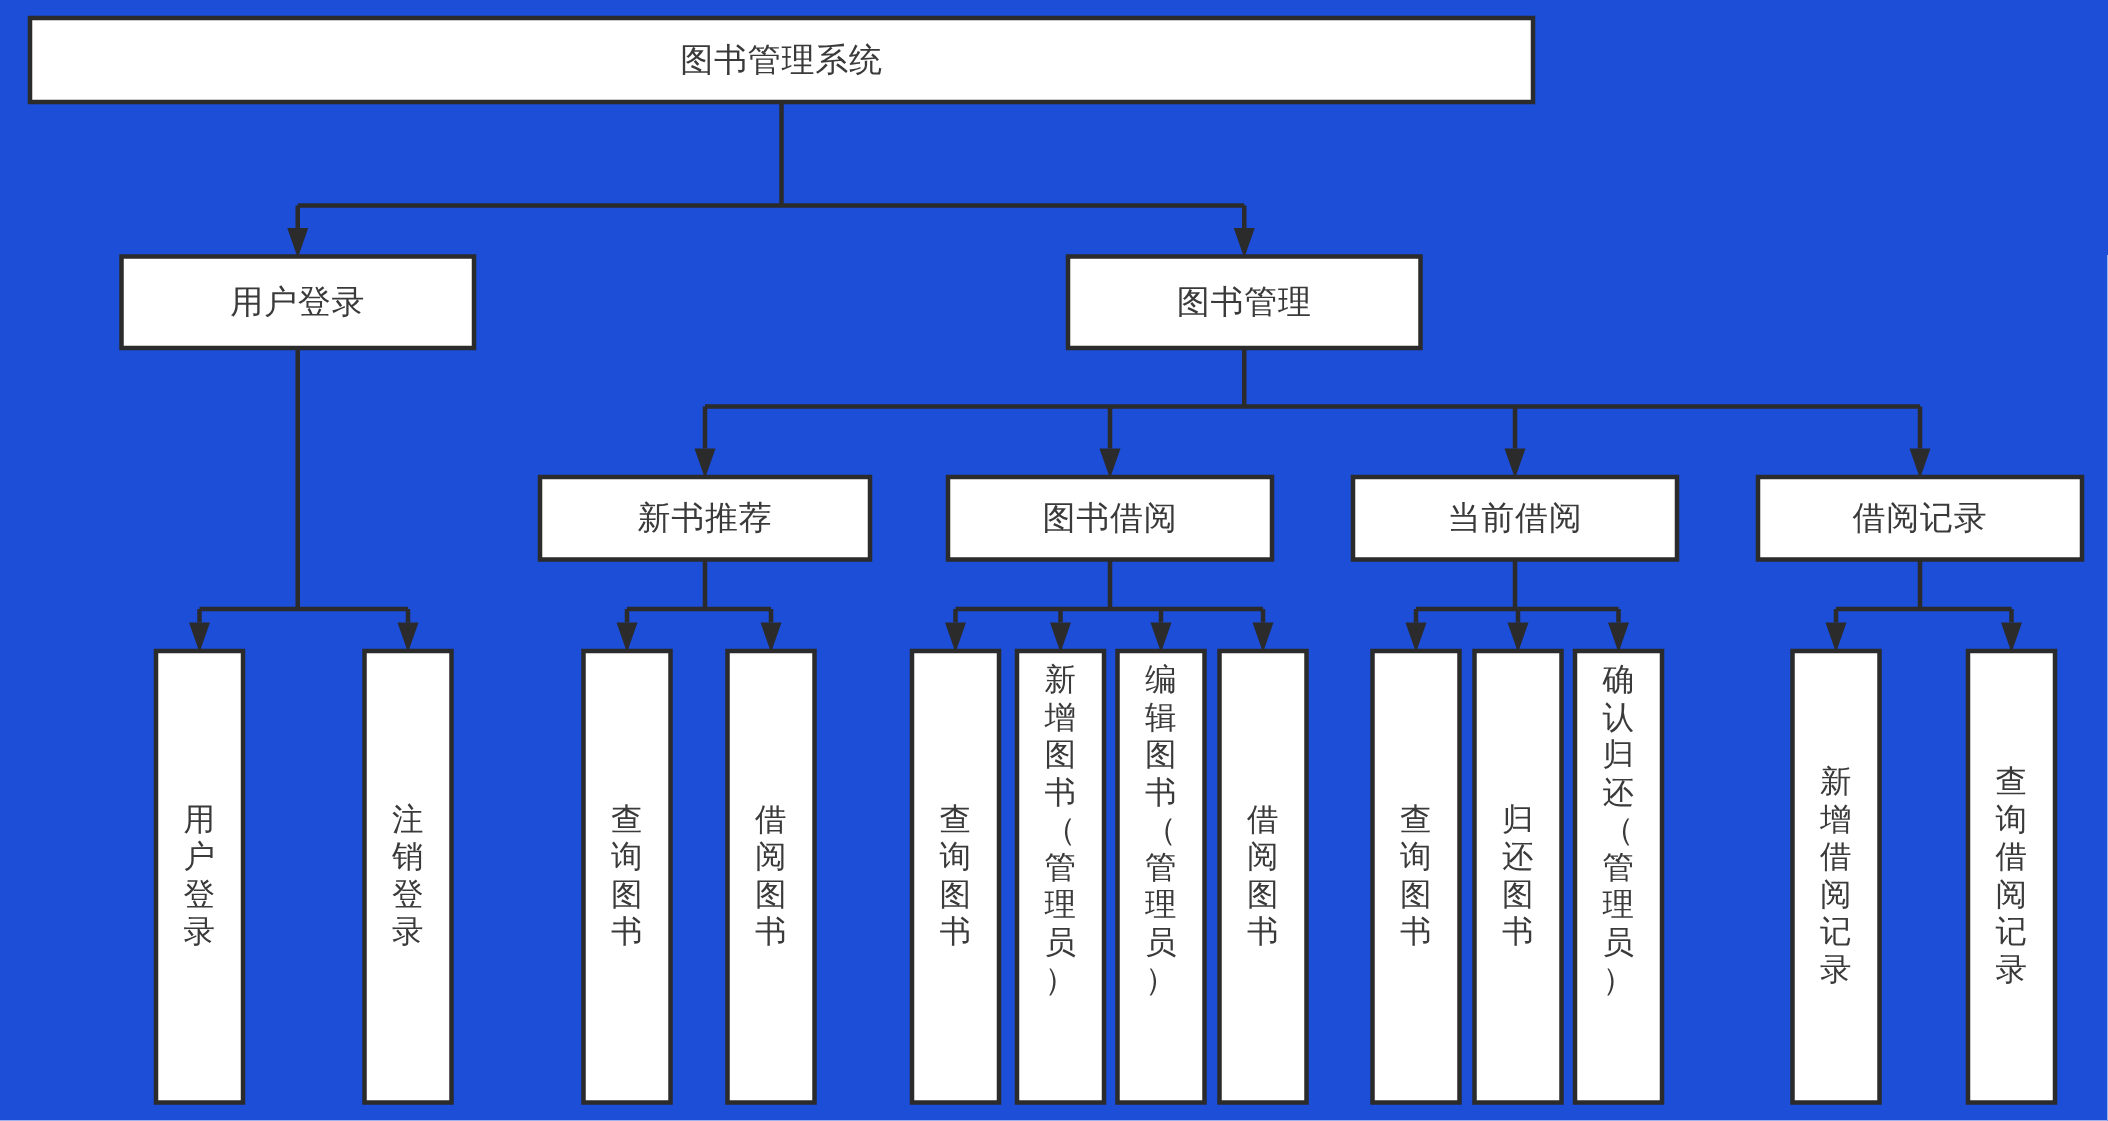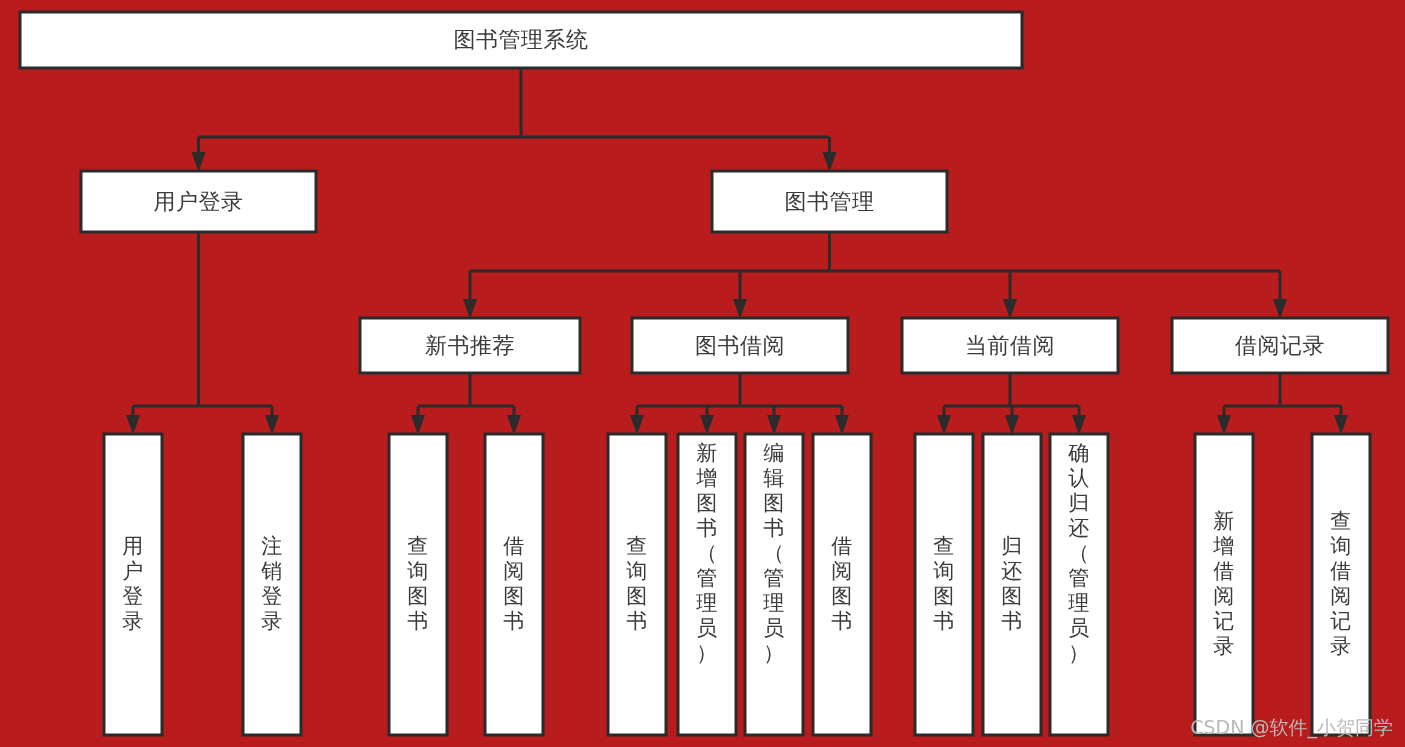--- a/index.html
+++ b/index.html
@@ -10,21 +10,21 @@
   body {
     width: 1405px;
     height: 747px;
     font-family: "DejaVu Sans", "Liberation Sans", sans-serif;
     overflow: hidden;
   }
   #diagram-root {
     position: relative;
     width: 1405px;
     height: 747px;
-    background: #b91c1c;
+    background: #1d4ed8;
   }
   svg.diagram-canvas {
     position: absolute;
     left: 0;
     top: 0;
     width: 1405px;
     height: 747px;
   }
   .node-box {
     fill: #ffffff;
@@ -202,14 +202,13 @@
         <g>
           <rect x="1195" y="434" width="58" height="301" class="node-box"></rect>
           <text x="1224" y="0" class="node-label-v"><tspan x="1224" y="522">新</tspan><tspan x="1224" y="547">增</tspan><tspan x="1224" y="572">借</tspan><tspan x="1224" y="597">阅</tspan><tspan x="1224" y="622">记</tspan><tspan x="1224" y="647">录</tspan></text>
         </g>
         <g>
           <rect x="1312" y="434" width="58" height="301" class="node-box"></rect>
           <text x="1341" y="0" class="node-label-v"><tspan x="1341" y="522">查</tspan><tspan x="1341" y="547">询</tspan><tspan x="1341" y="572">借</tspan><tspan x="1341" y="597">阅</tspan><tspan x="1341" y="622">记</tspan><tspan x="1341" y="647">录</tspan></text>
         </g>
       </g>
   </svg>
-  <div class="watermark-text">CSDN @软件_小贺同学</div>
 </div>
 
 </body></html>

